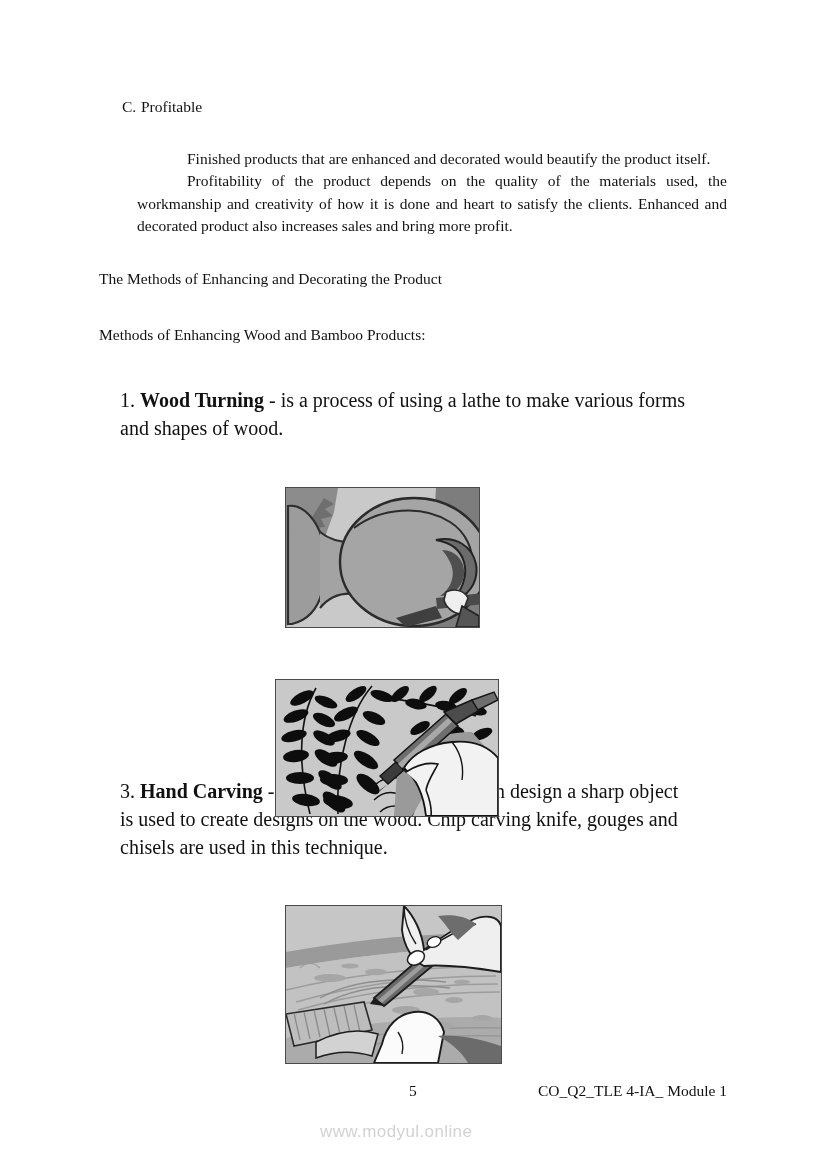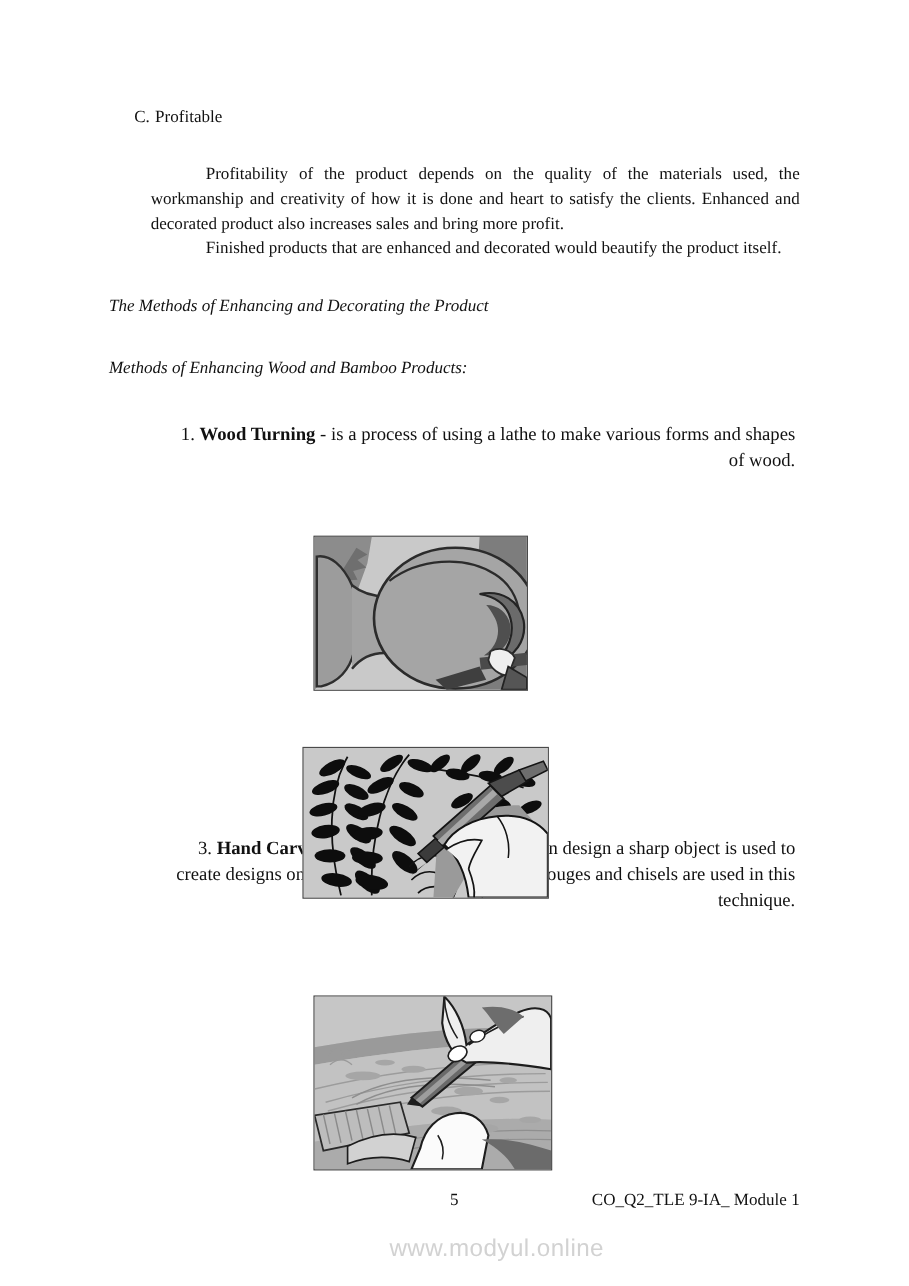--- a/index.html
+++ b/index.html
@@ -50,28 +50,27 @@
     text-indent: 50px;
   }
   .block-indent {
     margin-left: 38px;
     width: 590px;
   }
   .heading-line {
     font-size: 15.5px;
     line-height: 1.45;
     margin: 0;
-    font-style: italic;
   }
   .numbered {
-    margin-left: 48px;
+    margin-left: 21px;
     width: 576px;
-    font-size: 17px;
+    font-size: 20px;
     line-height: 1.42;
-    text-align: right;
+    text-align: left;
   }
   .numbered b { font-weight: bold; }
   .gap-b { height: 30px; }
   .gap-c { height: 17px; }
   .gap-e { height: 19px; }
 
   
   .figure {
     display: block;
     border: 1px solid #4a4a4a;
@@ -95,46 +94,46 @@
     top: 0;
   }
   .footer .doc-code {
     position: absolute;
     right: 0;
     top: 0;
     white-space: nowrap;
   }
   .watermark {
     position: absolute;
-    left: 354px;
+    left: 320px;
     top: 1122px;
     font-family: "Liberation Sans", "DejaVu Sans", sans-serif;
-    font-size: 22px;
+    font-size: 17px;
     letter-spacing: 0.4px;
     color: #d2d2d2;
     white-space: nowrap;
   }
 </style>
 </head>
 <body>
 
 <div class="page">
 
   <div class="content">
 
     <div class="lettered-item">
       <span class="marker">C.</span>
       <span>Profitable</span>
     </div>
 
     <div class="gap-b"></div>
 
     <div class="block-indent">
+      <p class="para indent">Finished products that are enhanced and decorated would beautify the product itself.</p>
       <p class="para indent">Profitability of the product depends on the quality of the materials used, the workmanship and creativity of how it is done and heart to satisfy the clients. Enhanced and decorated product also increases sales and bring more profit.</p>
-      <p class="para indent">Finished products that are enhanced and decorated would beautify the product itself.</p>
     </div>
 
     <div class="gap-b"></div>
 
     <p class="heading-line">The Methods of Enhancing and Decorating the Product</p>
 
     <div class="gap-c"></div>
 
 
     <div class="gap-c"></div>
@@ -321,18 +320,18 @@
 
       <path d="M96 138 C100 120 112 108 128 106 C142 104 154 112 158 126 L152 157 L88 157 Z" fill="#fbfbfb" stroke="#1d1d1d" stroke-width="1.9"></path>
       <path d="M112 126 C116 132 118 140 116 148" fill="none" stroke="#1d1d1d" stroke-width="1.4"></path>
       <path d="M152 130 C164 136 176 146 182 157 L215 157 L215 140 C196 134 174 128 152 130 Z" fill="#6b6b6b"></path>
       <path d="M30 136 C50 126 72 122 92 128 L86 150 C66 144 46 146 30 152 Z" fill="#d2d2d2" stroke="#1d1d1d" stroke-width="1.5"></path>
     </svg>
   </div>
 
   <div class="footer">
     <span class="page-num">5</span>
-    <span class="doc-code">CO_Q2_TLE 9-IA_ Module 1</span>
+    <span class="doc-code">CO_Q2_TLE 4-IA_ Module 1</span>
   </div>
 
   <div class="watermark">www.modyul.online</div>
 
 </div>
 
 </body></html>

